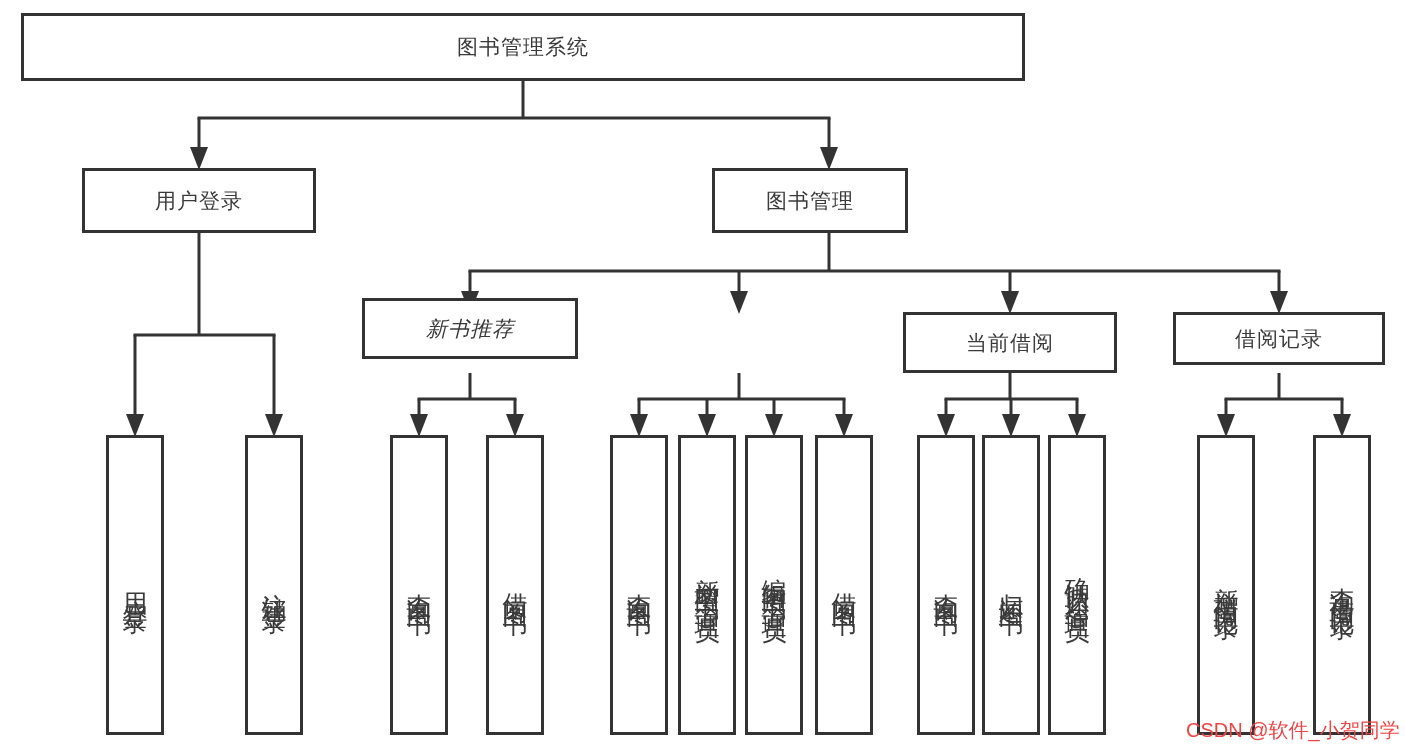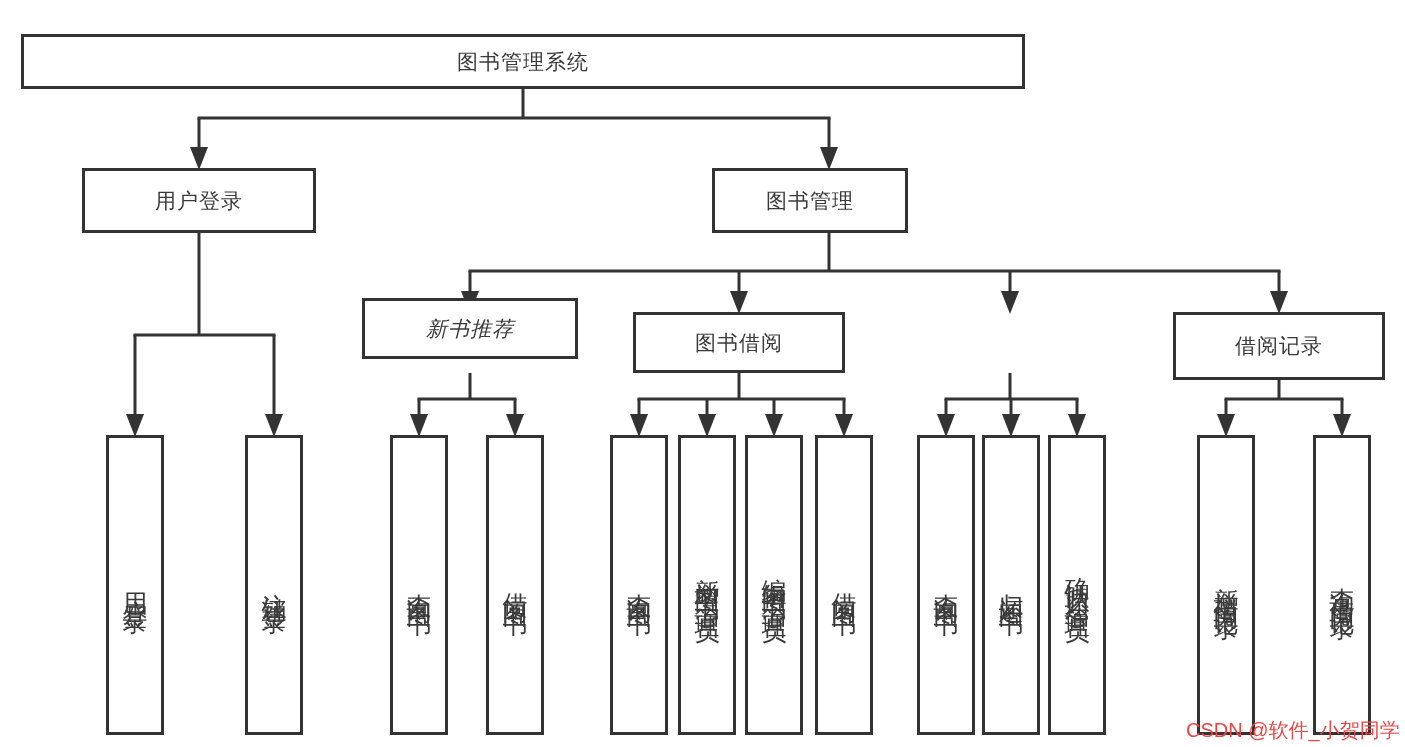--- a/index.html
+++ b/index.html
@@ -110,36 +110,36 @@
       <polygon points="1068,414 1086,414 1077,437" fill="#333333"></polygon>
       <line x1="1279" y1="373" x2="1279" y2="399" stroke="#333333" stroke-width="3"></line>
       <line x1="1224.5" y1="399" x2="1343.5" y2="399" stroke="#333333" stroke-width="3"></line>
       <line x1="1226" y1="399" x2="1226" y2="416" stroke="#333333" stroke-width="3"></line>
       <polygon points="1217,414 1235,414 1226,437" fill="#333333"></polygon>
       <line x1="1342" y1="399" x2="1342" y2="416" stroke="#333333" stroke-width="3"></line>
       <polygon points="1333,414 1351,414 1342,437" fill="#333333"></polygon>
     </svg>
 
   <div class="watermark">CSDN @软件_小贺同学</div>
-<div class="node h" style="left: 21px; top: 13px; width: 1004px; height: 55px; margin-top: 21px;">
+<div class="node h" style="left: 21px; top: 13px; width: 1004px; height: 68px;">
       <span class="lbl">图书管理系统</span>
     </div>
     <div class="node h" style="left: 82px; top: 168px; width: 234px; height: 65px;">
       <span class="lbl">用户登录</span>
     </div>
     <div class="node h" style="left: 712px; top: 168px; width: 196px; height: 65px;">
       <span class="lbl">图书管理</span>
     </div>
     <div class="node h" style="left: 362px; top: 298px; width: 216px; height: 61px; font-style: italic;">
       <span class="lbl">新书推荐</span>
     </div>
-    <div class="node h" style="left: 633px; top: 312px; width: 212px; height: 61px;">
-      <span class="lbl">图书借阅</span>
+    <div class="node h" style="left: 903px; top: 312px; width: 214px; height: 61px;">
+      <span class="lbl">当前借阅</span>
     </div>
-    <div class="node h" style="left: 1173px; top: 312px; width: 212px; height: 68px;">
+    <div class="node h" style="left: 1173px; top: 312px; width: 212px; height: 53px;">
       <span class="lbl">借阅记录</span>
     </div>
     <div class="node v" style="left: 106px; top: 435px; width: 58px; height: 300px;">
       <span class="lbl">用户登录</span>
     </div>
     <div class="node v" style="left: 245px; top: 435px; width: 58px; height: 300px;">
       <span class="lbl">注销登录</span>
     </div>
     <div class="node v" style="left: 390px; top: 435px; width: 58px; height: 300px;">
       <span class="lbl">查询图书</span>

